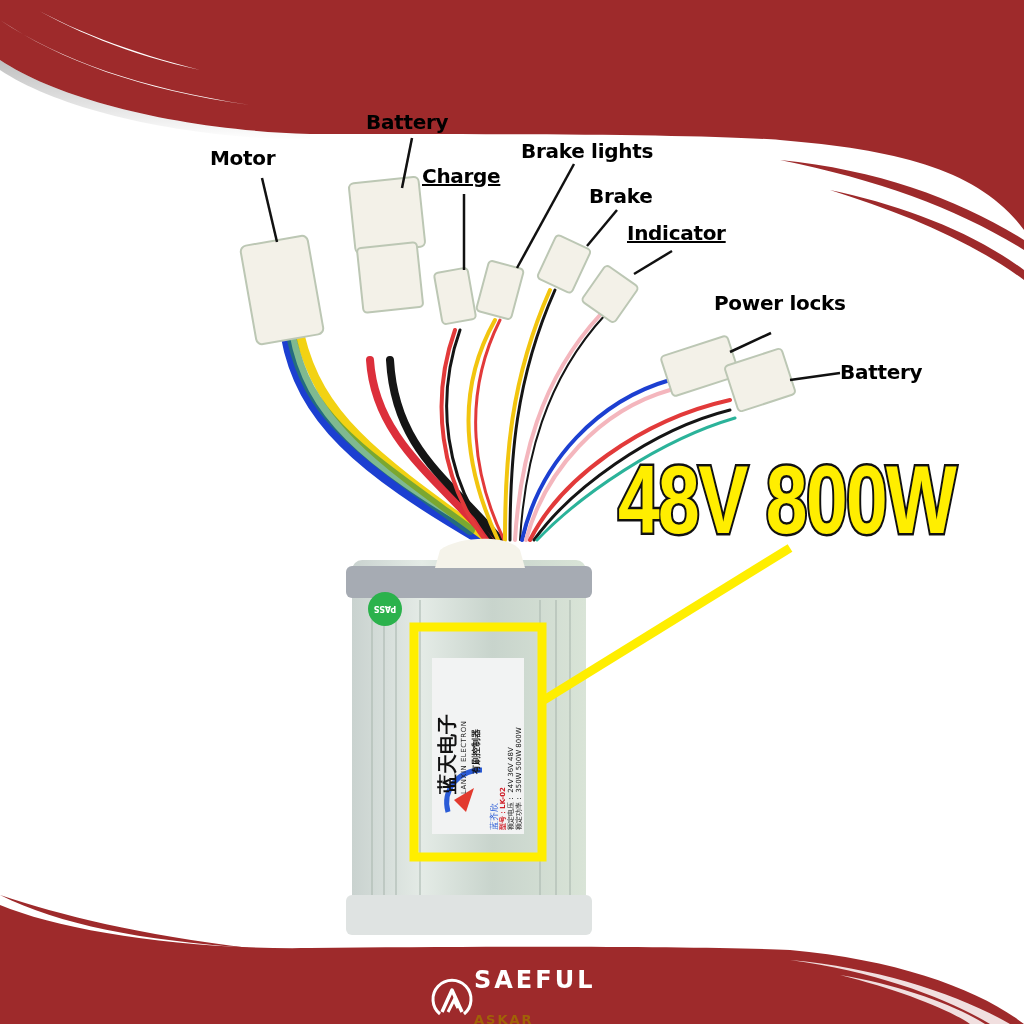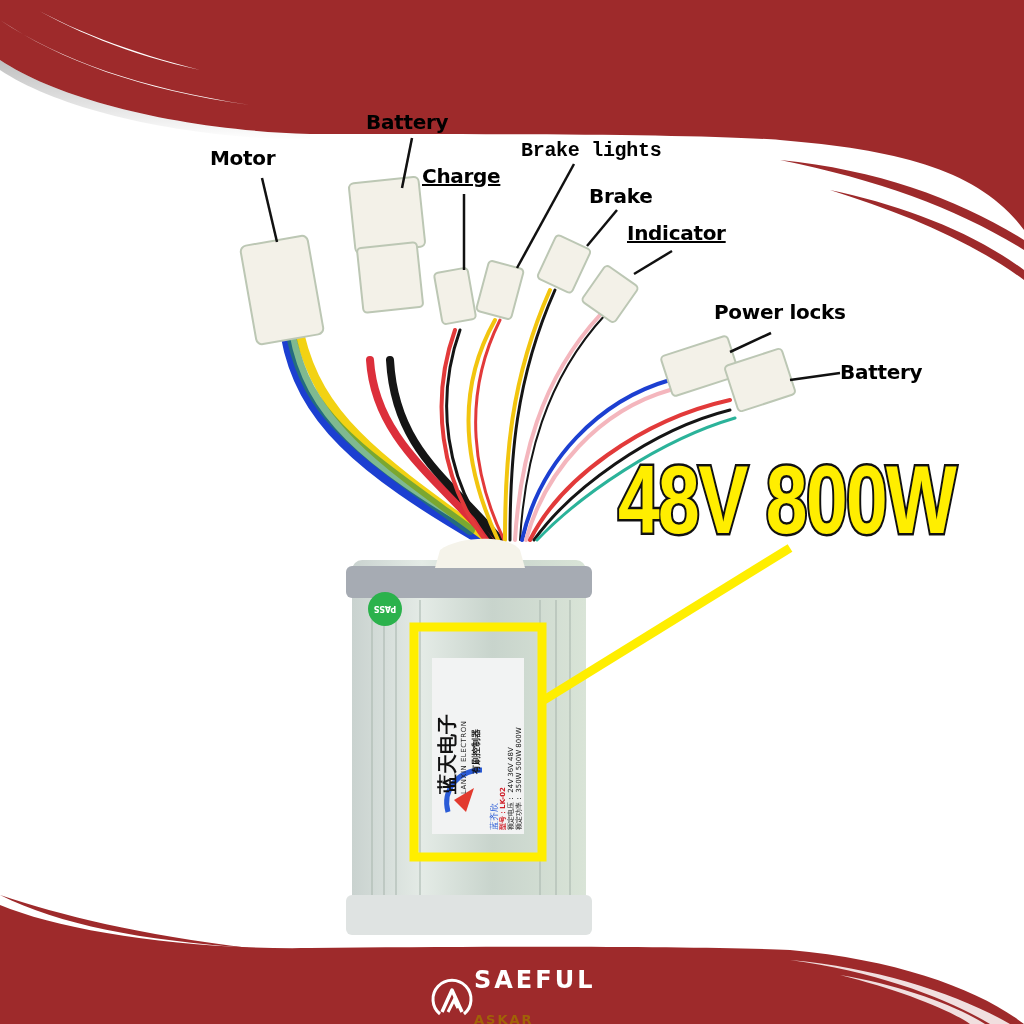--- a/index.html
+++ b/index.html
@@ -137,24 +137,24 @@
     <line x1="617" y1="210" x2="587" y2="246"></line>
     <line x1="672" y1="251" x2="634" y2="274"></line>
     <line x1="771" y1="333" x2="730" y2="352"></line>
     <line x1="840" y1="373" x2="790" y2="380"></line>
   </g>
 </svg>
 
 <div class="label" style="left:210px;top:146px;">Motor</div>
 <div class="label" style="left:366px;top:110px;">Battery</div>
 <div class="label" style="left:422px;top:164px;text-decoration:underline;">Charge</div>
-<div class="label" style="left:521px;top:139px;font-family:Liberation Mono, monospace;">Brake lights</div>
+<div class="label" style="left:521px;top:139px;">Brake lights</div>
 <div class="label" style="left:589px;top:184px;text-align:center;">Brake</div>
 <div class="label" style="left:627px;top:221px;text-decoration:underline;">Indicator</div>
-<div class="label" style="left:714px;top:300px;">Power locks</div>
+<div class="label" style="left:714px;top:291px;">Power locks</div>
 <div class="label" style="left:840px;top:360px;">Battery</div>
 
 <div class="headline">48V 800W</div>
 
 <div class="brand">
   <svg width="44" height="44" viewBox="0 0 44 44">
     <path d="M10 38 A19 19 0 1 1 34 38" fill="none" stroke="#fff" stroke-width="3"></path>
     <path d="M12 36 L22 14 L32 36" fill="none" stroke="#fff" stroke-width="3.5" stroke-linejoin="round"></path>
     <path d="M18 36 L24 24 L28 32" fill="none" stroke="#fff" stroke-width="3"></path>
   </svg>

